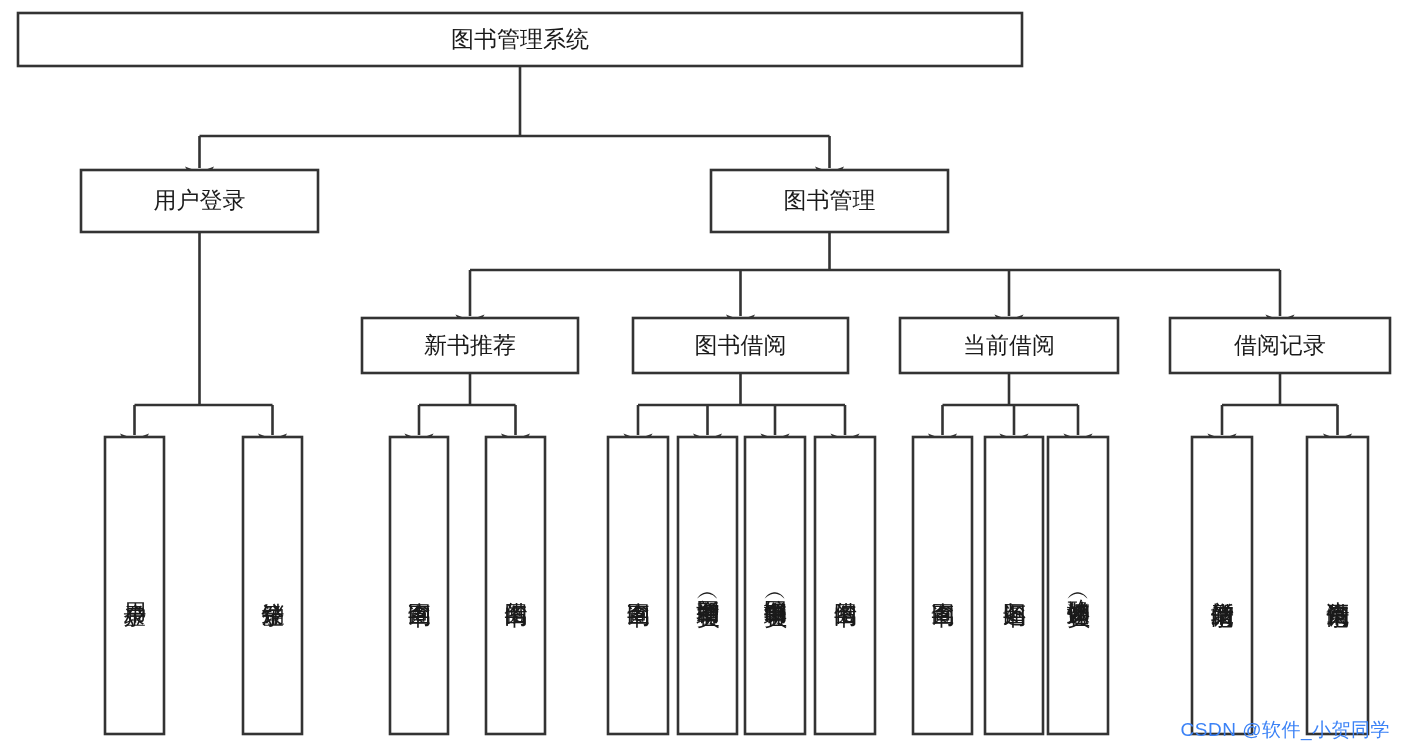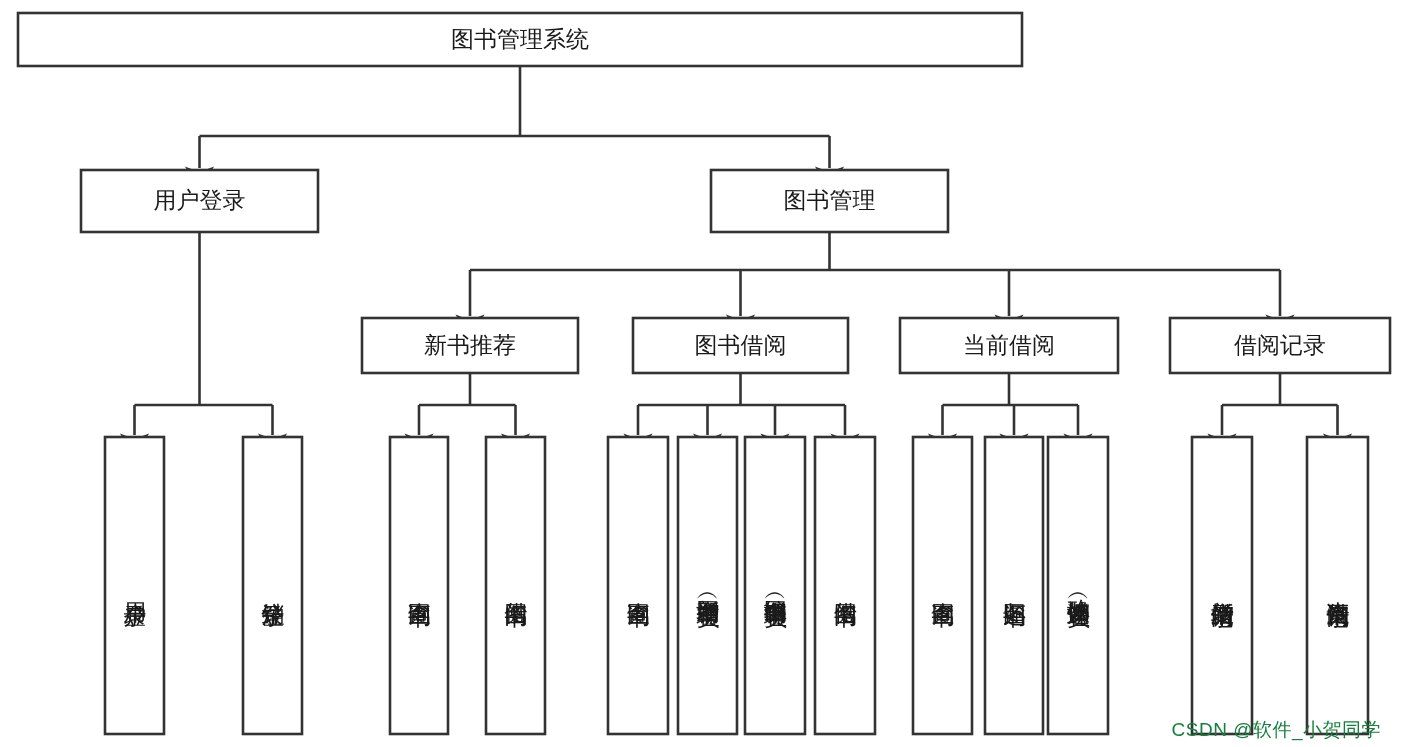--- a/index.html
+++ b/index.html
@@ -46,25 +46,25 @@
     font-family:"Liberation Sans","DejaVu Sans",sans-serif;
     font-size:23px;
     line-height:1.12;
     color:#1a1a1a;
     letter-spacing:1px;
     white-space:nowrap;
     pointer-events:none;
   }
   .watermark{
     position:absolute;
-    right:24px;
+    right:15px;
     bottom:4px;
     font-family:"Liberation Sans","DejaVu Sans",sans-serif;
     font-size:19px;
-    color:#15803d;
+    color:#3b82f6;
     white-space:nowrap;
     letter-spacing:0.5px;
   }
 </style>
 </head>
 <body>
 
 <svg id="diagram" viewBox="0 0 1405 747">
   <defs>
     <marker id="arrow" markerWidth="11" markerHeight="12" refX="0.6" refY="6" orient="auto" markerUnits="strokeWidth">

